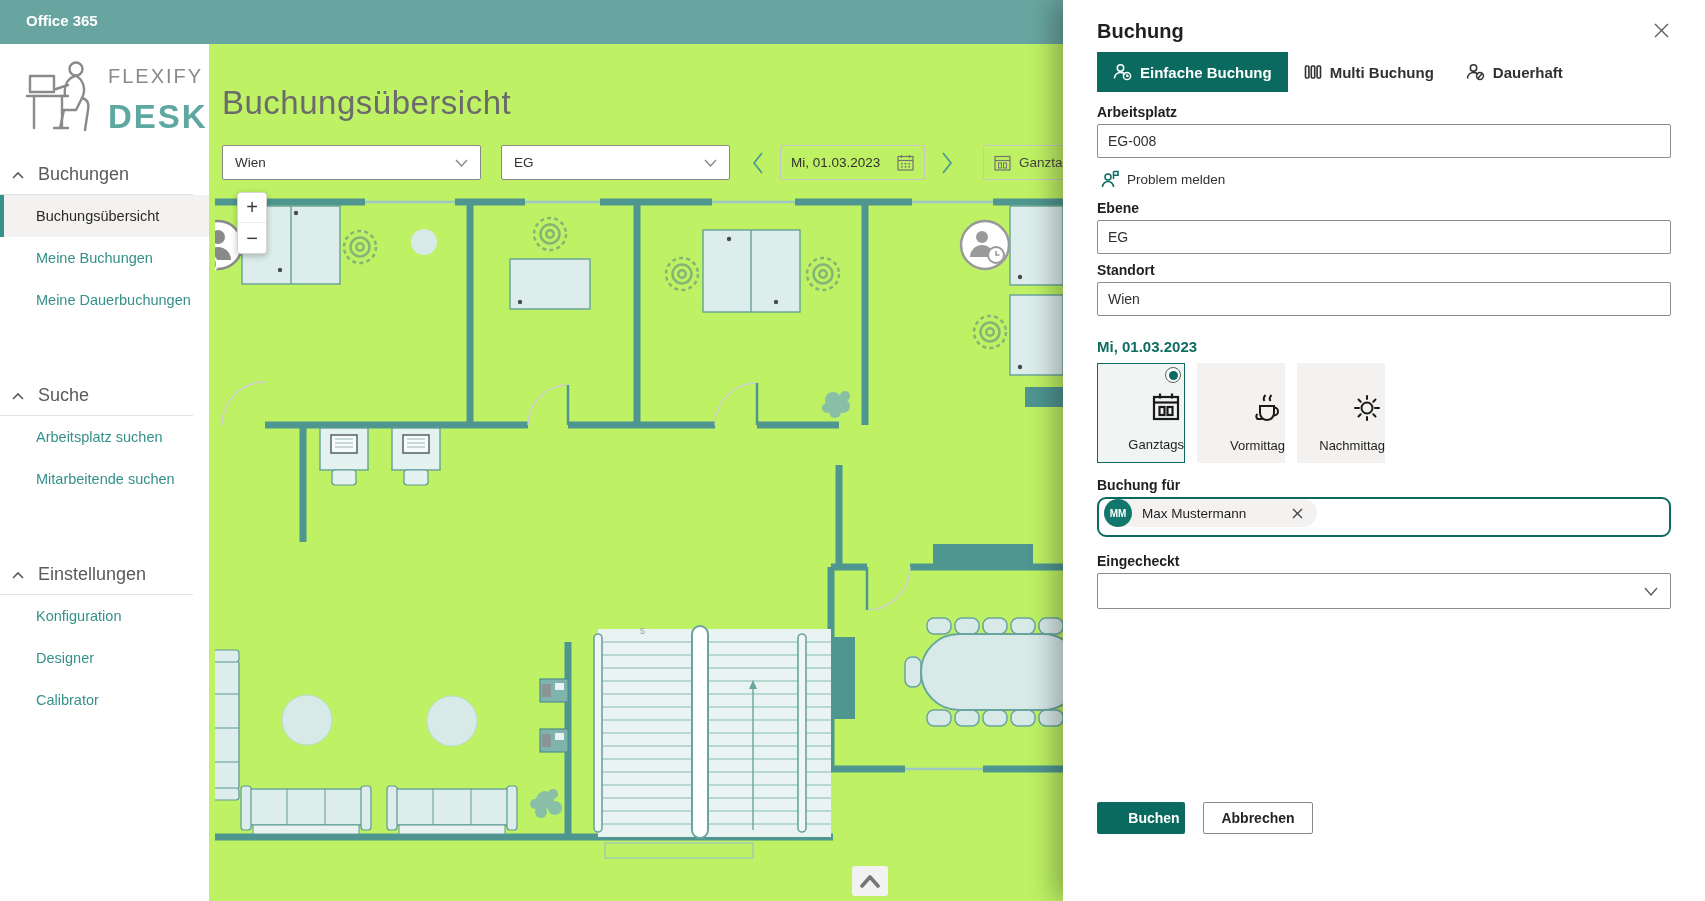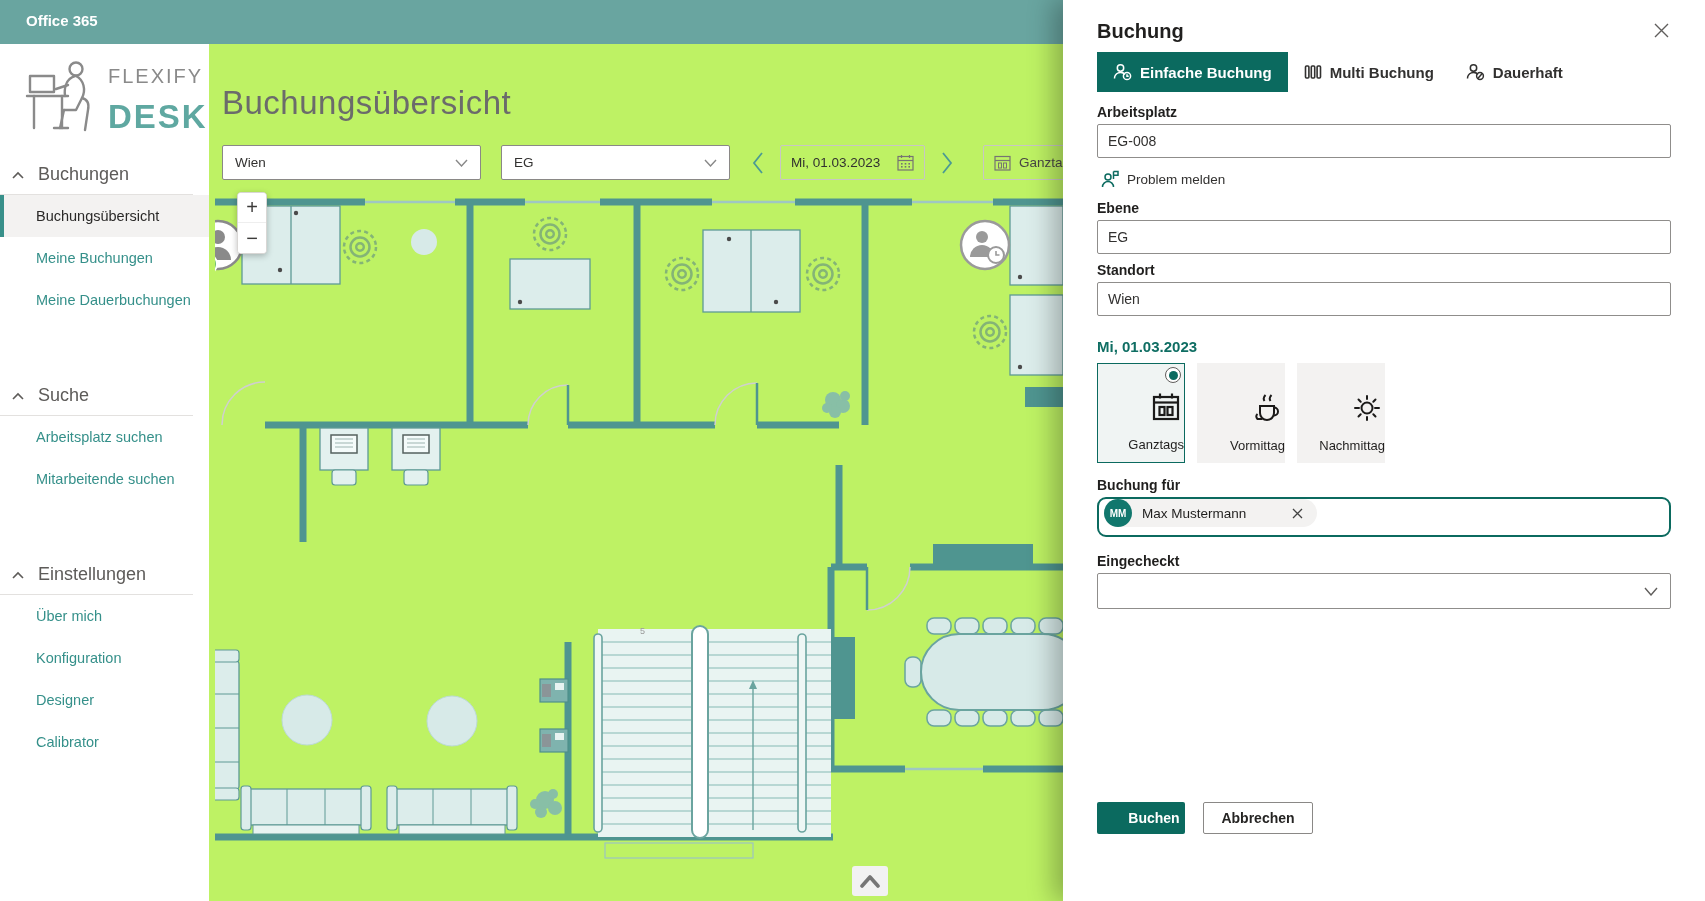--- a/index.html
+++ b/index.html
@@ -137,21 +137,20 @@
         <div class="nav-item">Arbeitsplatz suchen</div>
         <div class="nav-item">Mitarbeitende suchen</div>
       </div>
       <div class="nav-section">
         <div class="sec-head">
           <svg width="12" height="8" viewBox="0 0 12 8">
               <polyline points="1,7 6,2 11,7" fill="none" stroke="#5d5b59" stroke-width="1.6"></polyline>
             </svg>
           <span>Einstellungen</span>
         </div>
-        <div class="nav-item">Über mich</div>
         <div class="nav-item">Konfiguration</div>
         <div class="nav-item">Designer</div>
         <div class="nav-item">Calibrator</div>
       </div>
     </nav>
   </aside>
 
   <h1 class="page-title">Buchungsübersicht</h1>
   <div class="toolbar">
     <div class="selbox w-location">

